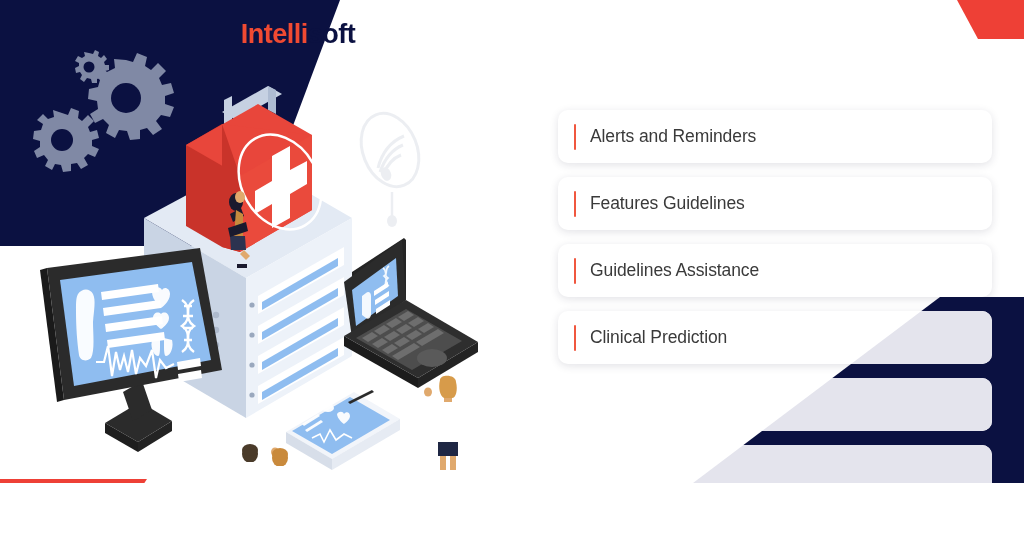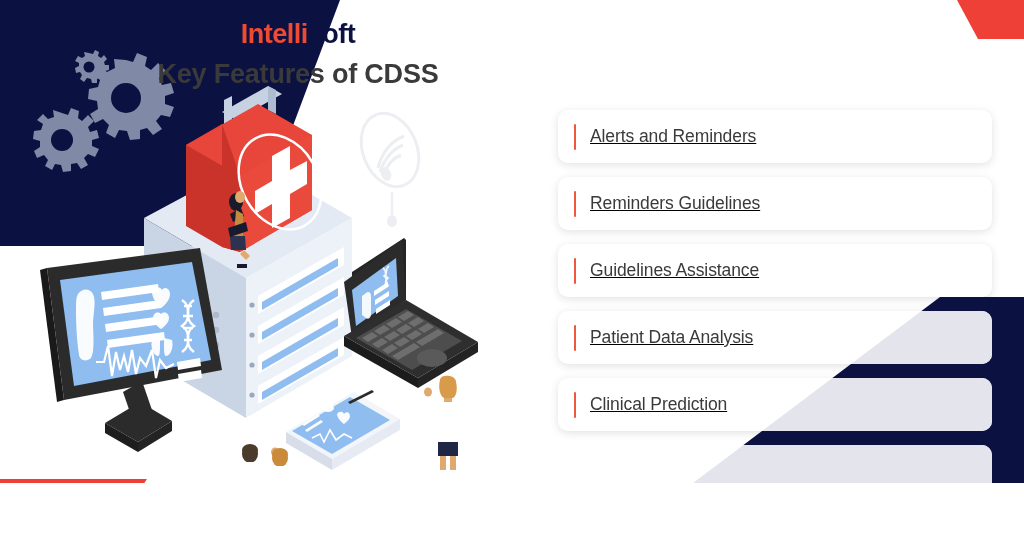--- a/index.html
+++ b/index.html
@@ -73,21 +73,20 @@
   .feature-card {
     position: relative;
     height: 53px;
     margin-bottom: 14px;
     border-radius: 10px;
     background: #ffffff;
     box-shadow: 0 2px 9px rgba(30,30,60,0.13);
     display: flex;
     align-items: center;
     overflow: hidden;
-    text-decoration: underline;
   }
   .accent-bar {
     position: relative;
     z-index: 2;
     width: 2px;
     height: 26px;
     background: #F0573F;
     margin-left: 16px;
     border-radius: 1px;
     flex: 0 0 auto;
@@ -362,44 +361,39 @@
         <path d="M438,470 L448,470 L448,474 L438,474 Z" fill="#FFFFFF"></path>
         <path d="M449,470 L458,470 L458,474 L449,474 Z" fill="#FFFFFF"></path>
       </g>
     </g>
   </svg>
 
   <div class="header">
     <div class="logo">
       <span class="l-a">Intelli</span><span class="l-b">soft</span>
     </div>
-    <div class="page-title">Key Features of CDSS</div>
   </div>
 
   <div class="feature-list">
 
     <div class="feature-card">
       <div class="accent-bar"></div>
       <div class="feature-label">Alerts and Reminders</div>
     </div>
 
     <div class="feature-card">
       <div class="accent-bar"></div>
-      <div class="feature-label">Reminders Guidelines</div>
+      <div class="feature-label">Features Guidelines</div>
     </div>
 
     <div class="feature-card">
       <div class="accent-bar"></div>
       <div class="feature-label">Guidelines Assistance</div>
     </div>
 
-    <div class="feature-card">
-      <div class="accent-bar"></div>
-      <div class="feature-label">Patient Data Analysis</div>
-    </div>
 
 
     <div class="feature-card">
       <div class="accent-bar"></div>
       <div class="feature-label">Clinical Prediction</div>
     </div>
   </div>
 
   <svg class="navy-wedge" viewBox="0 0 1024 535" width="1024" height="535" style="position:absolute;left:0;top:0;">
     <defs>

